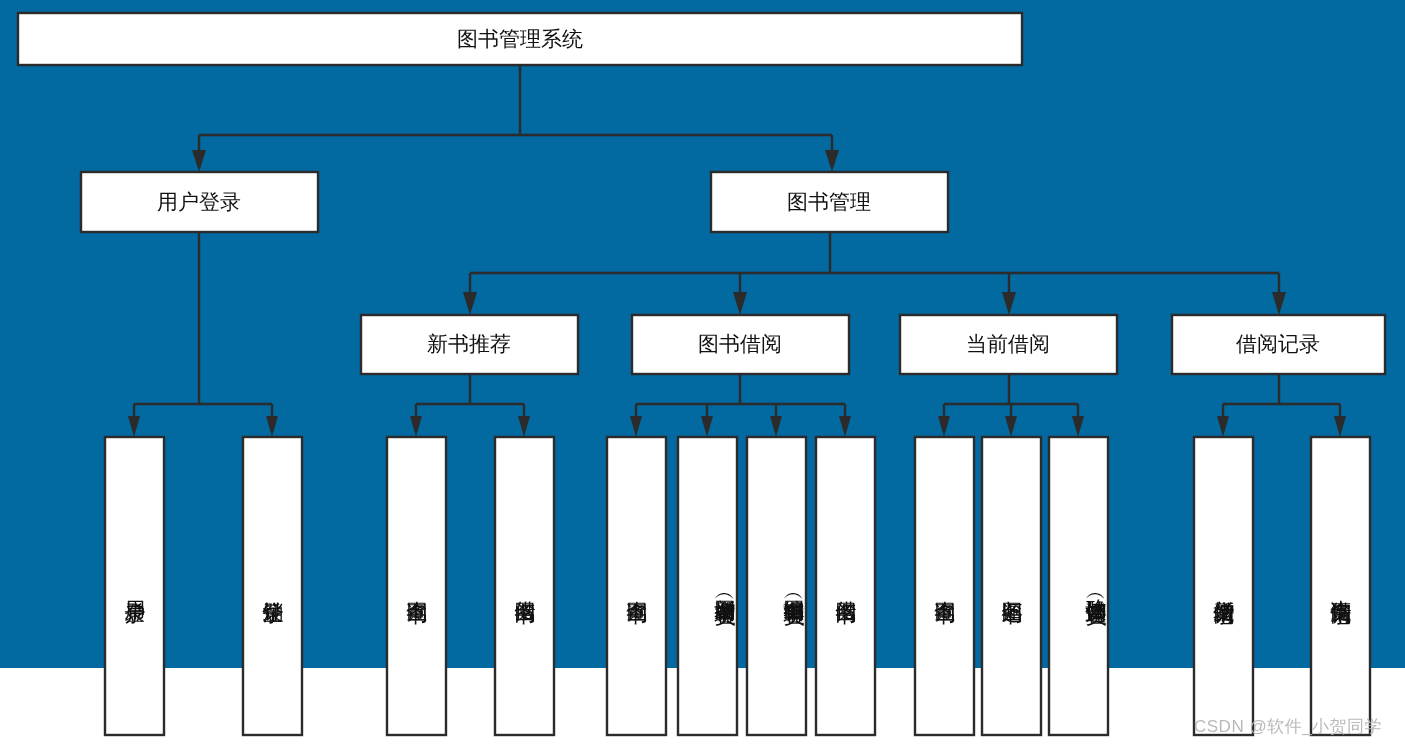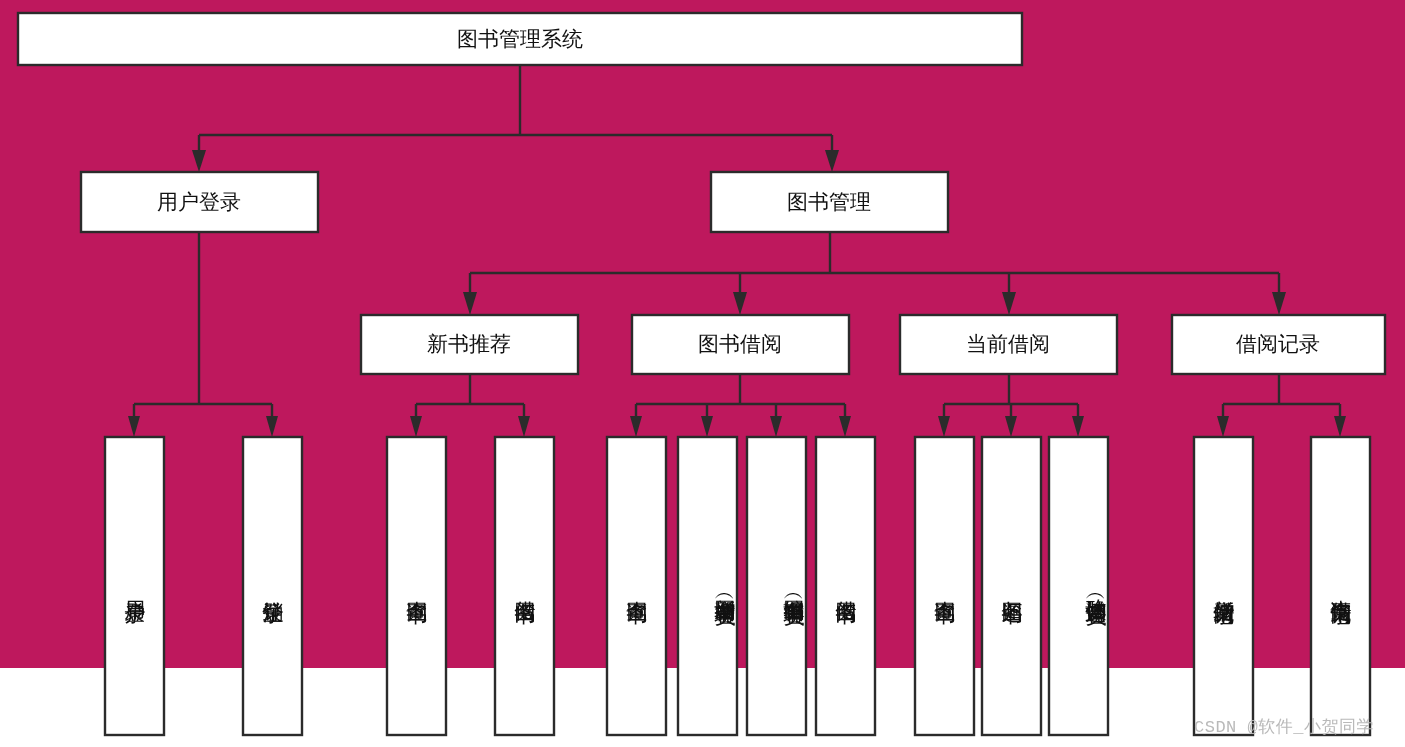--- a/index.html
+++ b/index.html
@@ -10,21 +10,21 @@
   body {
     width: 1405px;
     height: 747px;
     overflow: hidden;
     font-family: "Liberation Sans", "DejaVu Sans", sans-serif;
   }
   #diagram-root {
     position: relative;
     width: 1405px;
     height: 668px;
-    background: #be185d;
+    background: #0369a1;
   }
   svg.diagram-canvas {
     position: absolute;
     left: 0;
     top: 0;
     width: 1405px;
     height: 747px;
     display: block;
   }
   .node-box {
@@ -57,21 +57,21 @@
     font-size: 21px;
     line-height: 1.18;
     color: #111111;
     letter-spacing: 1px;
     text-align: center;
     white-space: nowrap;
     pointer-events: none;
   }
   .watermark {
     position: absolute;
-    font-family: Liberation Mono, monospace;
+    font-family: Liberation Sans, sans-serif;
     font-size: 17px;
     color: #b9b9b9;
     white-space: nowrap;
     letter-spacing: 0.5px;
   }
 </style>
 </head>
 <body>
 
 <div id="diagram-root">

